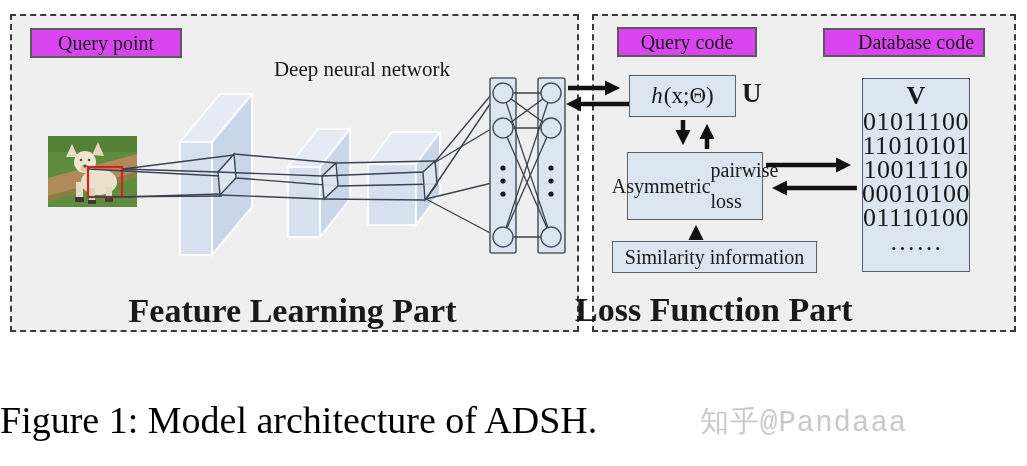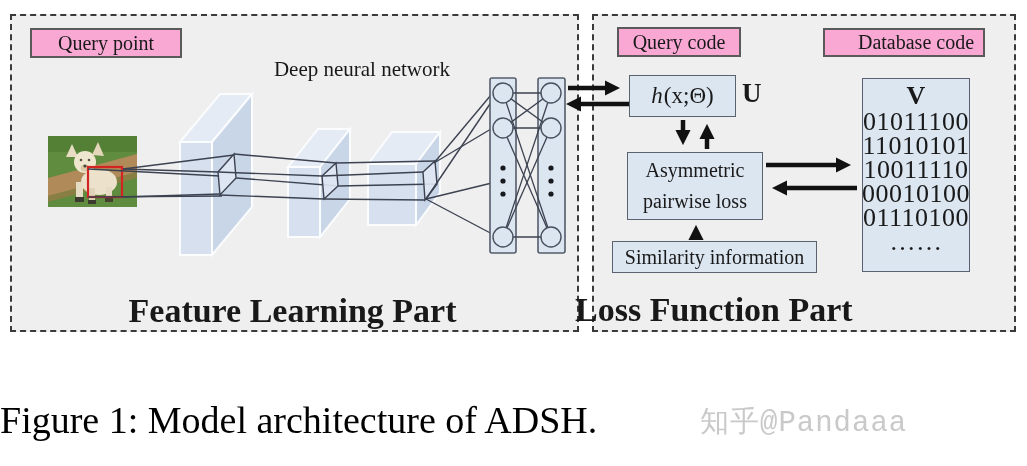--- a/index.html
+++ b/index.html
@@ -21,42 +21,42 @@
   #panel-feature { left: 10px; top: 14px; width: 569px; height: 318px; }
   #panel-loss   { left: 592px; top: 14px; width: 424px; height: 318px; }
 
   #diagram-svg {
     position: absolute; left: 0; top: 0; width: 1027px; height: 466px;
     z-index: 2; pointer-events: none;
   }
   .txt { position: absolute; z-index: 3; color: #191919; }
 
   .white-label {
-    background: #f9a8d4;
+    background: #d946ef;
     border: 2px solid #5a5a5a;
     display: flex; align-items: center; justify-content: center;
     font-size: 20px;
   }
   .blue-box {
     background: #dce6f1;
     border: 1.5px solid #5a6270;
     display: flex; align-items: center; justify-content: center;
     font-size: 20px;
   }
   #query-point-label   { left: 30px;  top: 28px; width: 152px; height: 30px; }
   #dnn-label           { left: 240px; top: 57px; width: 210px; text-align: right; font-size: 21px; }
-  #query-code-label    { left: 617px; top: 27px; width: 124px; height: 30px; }
+  #query-code-label    { left: 617px; top: 27px; width: 140px; height: 30px; }
   #database-code-label { left: 823px; top: 28px; width: 162px; height: 29px; padding-left: 24px; }
 
   #h-box   { left: 629px; top: 75px;  width: 107px; height: 42px; font-size: 23px; }
   #h-box .h-italic { font-style: italic; margin-right: 1px; }
   #u-symbol { left: 742px; top: 78px; font-size: 27px; font-weight: bold; }
 
   #asym-box { left: 627px; top: 152px; width: 136px; height: 68px;
-              flex-direction: column; line-height: 31px; font-size: 20px; }
+              flex-direction: row; line-height: 31px; font-size: 20px; }
   #sim-box  { left: 612px; top: 241px; width: 205px; height: 32px; font-size: 20px; }
 
   #v-box { left: 862px; top: 78px; width: 108px; height: 194px;
            flex-direction: column; justify-content: flex-start; padding-top: 3px; }
   #v-symbol { font-size: 26px; font-weight: bold; line-height: 28px; }
   .code-row { font-size: 26px; line-height: 24px; letter-spacing: 0.5px; }
 
   .part-title { font-weight: bold; font-size: 34px; }
   #feature-title { left: 120px; top: 292px; width: 345px; text-align: center; }
   #loss-title    { left: 575px; top: 291px; }

